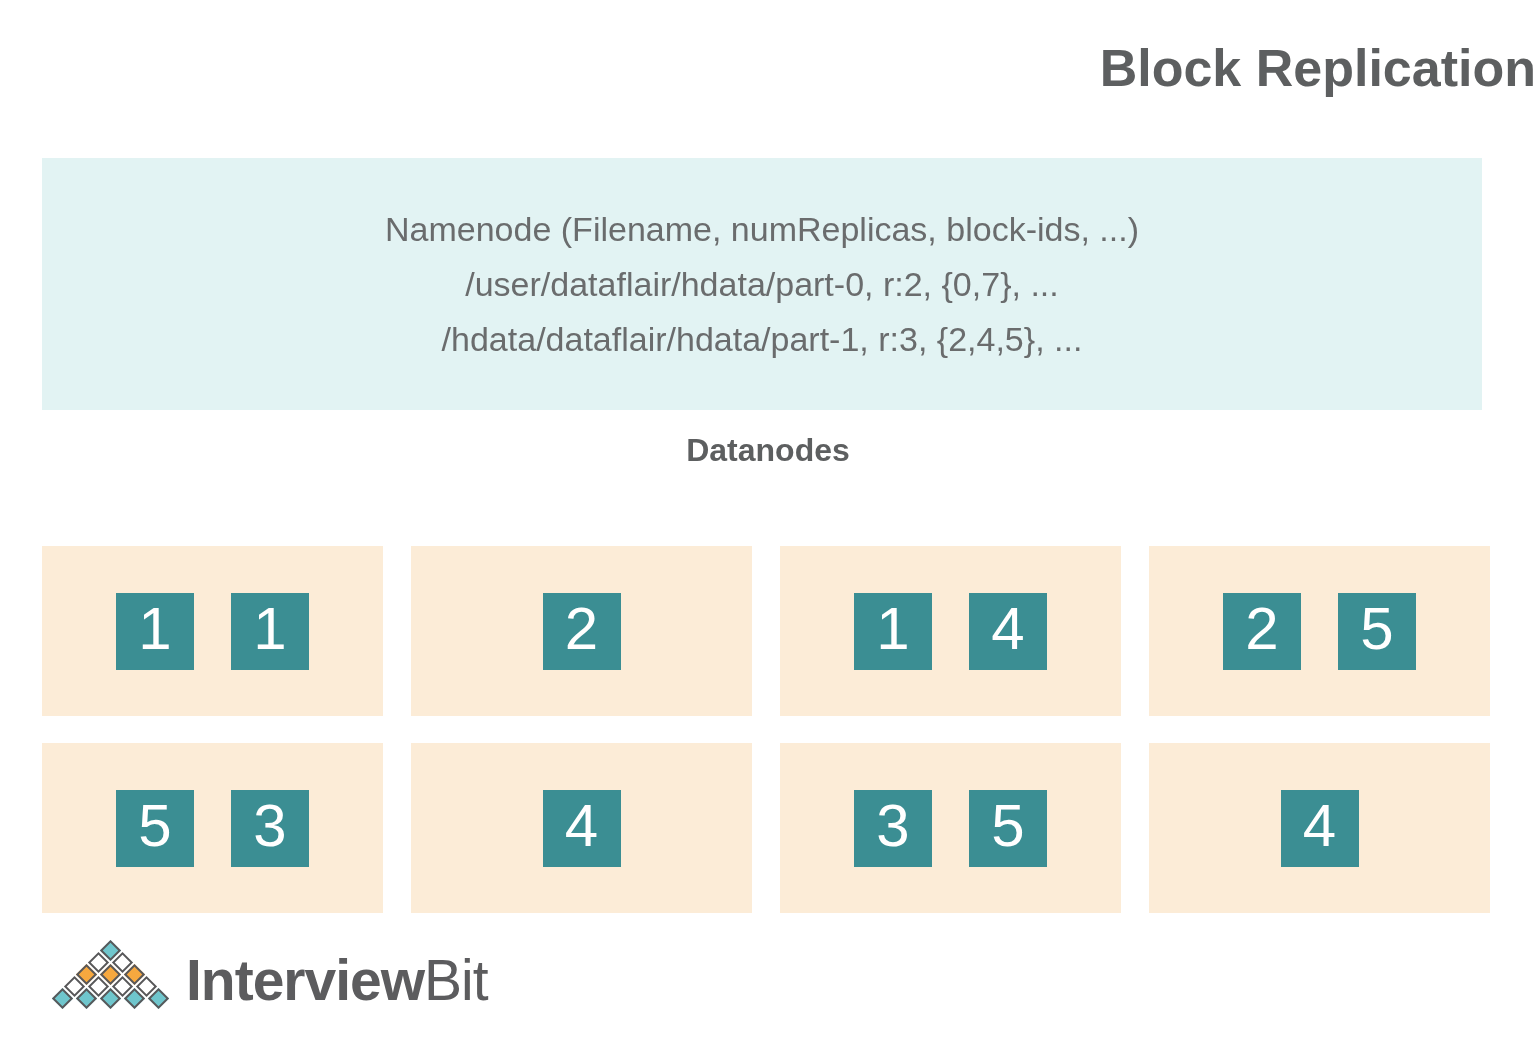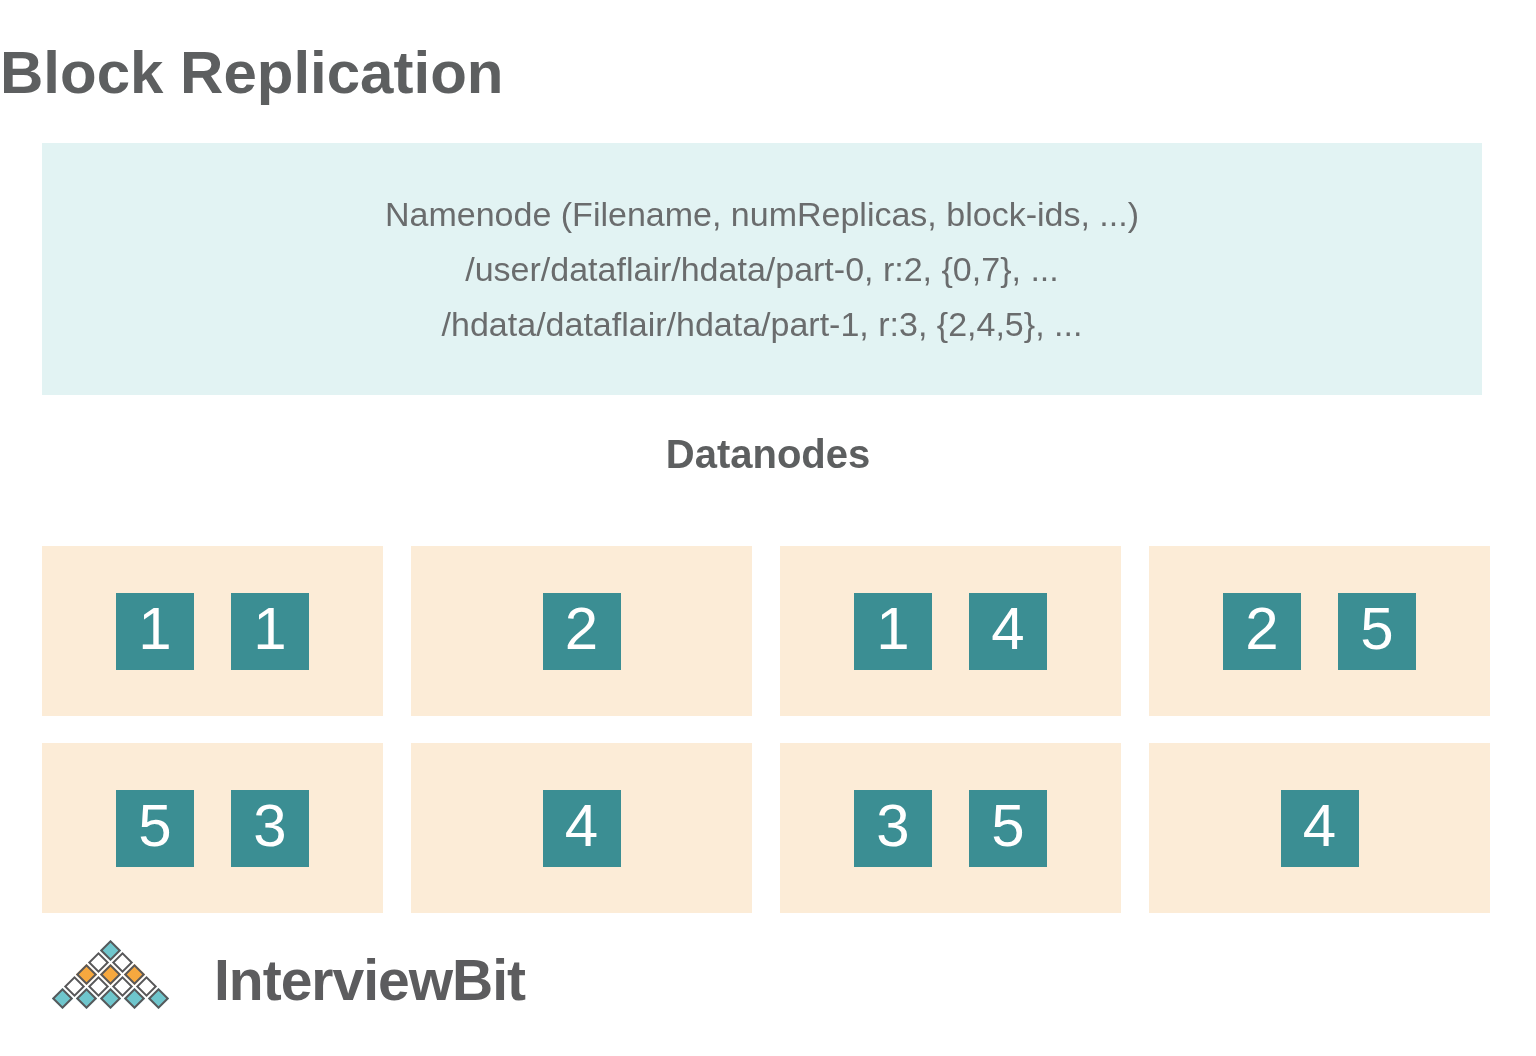--- a/index.html
+++ b/index.html
@@ -13,31 +13,31 @@
     font-family: "Liberation Sans", sans-serif;
     overflow: hidden;
   }
 
   .diagram-title {
     position: absolute;
     top: 38px;
     left: 0;
     width: 100%;
     margin: 0;
-    text-align: left;
-    font-size: 60px;
+    text-align: right;
+    font-size: 52px;
     font-weight: bold;
     letter-spacing: 0px;
     color: var(--text-dark, #5d5f60);
   }
 
   .namenode {
     position: absolute;
     left: 42px;
-    top: 143px;
+    top: 158px;
     width: 1440px;
     height: 252px;
     background: var(--namenode-bg, #e2f3f3);
     display: flex;
     flex-direction: column;
     justify-content: center;
     align-items: center;
   }
   .namenode-line {
     font-size: 34px;
@@ -47,21 +47,21 @@
     white-space: nowrap;
   }
 
   .datanodes-heading {
     position: absolute;
     top: 432px;
     left: 0;
     width: 100%;
     margin: 0;
     text-align: center;
-    font-size: 40px;
+    font-size: 32px;
     font-weight: bold;
     color: var(--text-dark, #5d5f60);
   }
 
   .datanode-grid {
     position: absolute;
     left: 42px;
     top: 546px;
     display: grid;
     grid-template-columns: repeat(4, 341px);
@@ -128,22 +128,22 @@
   .diamond.white .dsq  { background: #ffffff; }
 
   .logo-text {
     font-size: 57px;
     line-height: 57px;
     margin-top: 16px;
     color: var(--logo-text, #5c5c5e);
     letter-spacing: -1px;
     white-space: nowrap;
   }
-  .logo-text .bold  { font-weight: bold; margin-left: 28px; }
-  .logo-text .light { font-weight: bold; margin-top: 18px; }
+  .logo-text .bold  { font-weight: bold; }
+  .logo-text .light { font-weight: normal; margin-top: 18px; }
 </style>
 </head>
 <body>
 
 <div class="canvas">
 
   <h1 class="diagram-title">Block Replication</h1>
 
   <div class="namenode">
     <div class="namenode-line">Namenode (Filename, numReplicas, block-ids, ...)</div>

